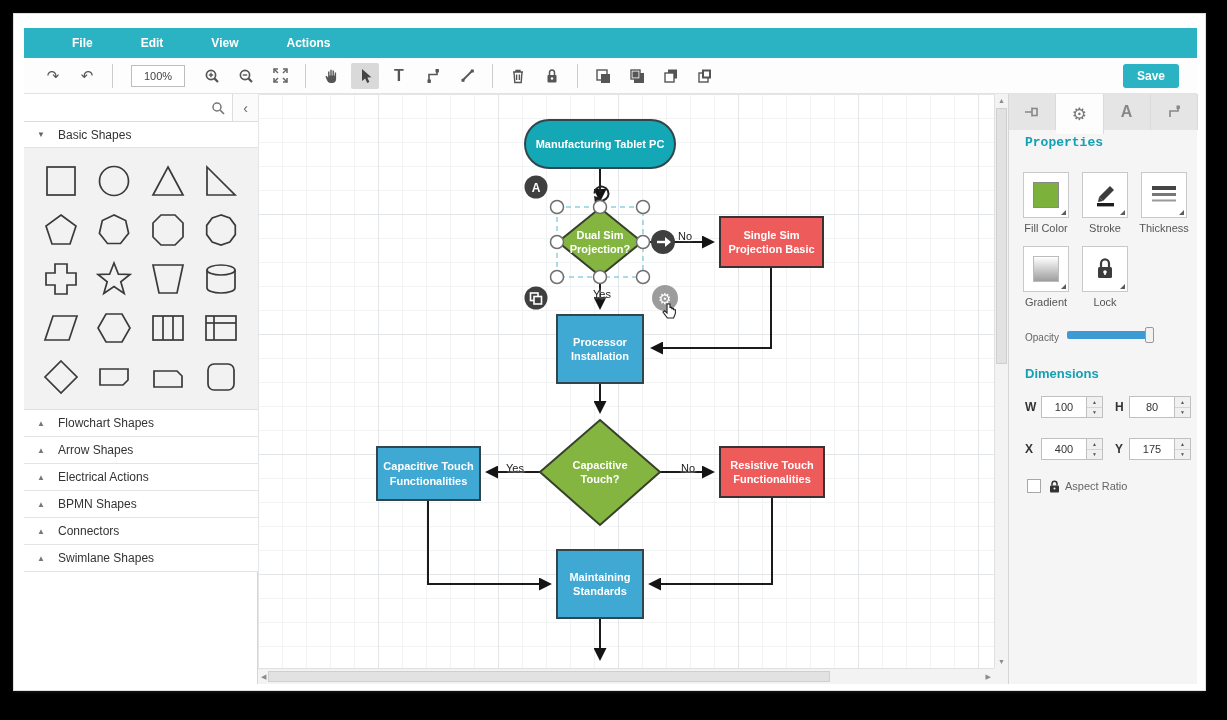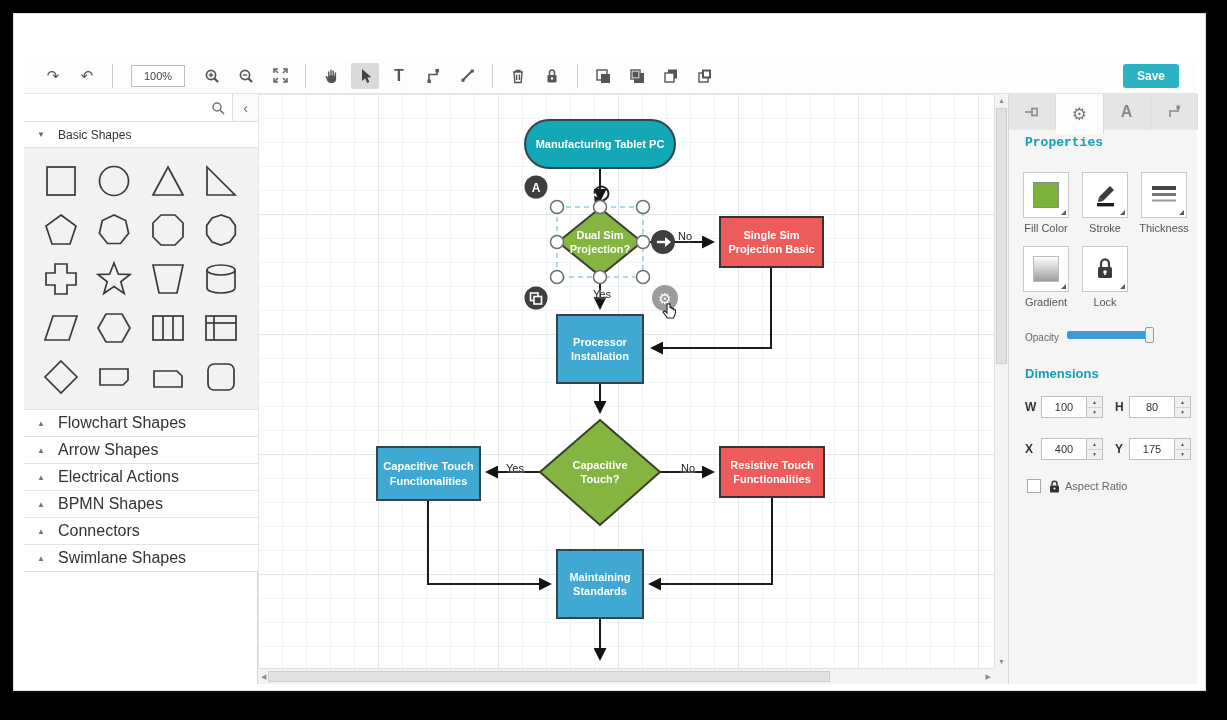--- a/index.html
+++ b/index.html
@@ -37,21 +37,21 @@
   .search-row { position:absolute; left:0; top:0; width:234px; height:28px; border-bottom:1px solid #ddd; display:flex; }
   .search-input { flex:1; border:none; outline:none; padding:0 6px; font-size:12px; }
   .search-ico { width:28px; display:flex; align-items:center; justify-content:center; }
   .collapse-btn { width:26px; border-left:1px solid #ddd; display:flex; align-items:center; justify-content:center;
                   color:#666; font-size:14px; background:#fbfbfb; }
   .acc-head { display:flex; align-items:center; height:26px; border-bottom:1px solid #e4e4e4; background:#fff; }
   .acc-head .tri { width:34px; text-align:center; font-size:8px; color:#666; }
   .acc-head .lbl { font-size:12px; color:#333; }
   .acc-row { display:flex; align-items:center; height:27px; border-bottom:1px solid #e4e4e4; background:#fff; }
   .acc-row .tri { width:34px; text-align:center; font-size:8px; color:#777; }
-  .acc-row .lbl { font-size:16px; color:#333; }
+  .acc-row .lbl { font-size:12px; color:#333; }
   .shape-grid { position:absolute; left:0; top:54px; width:234px; height:262px; background:#f2f2f2;
                 display:grid; grid-template-columns:repeat(4,1fr); padding:8px 10px; border-bottom:1px solid #e0e0e0; }
   .shape-cell { display:flex; align-items:center; justify-content:center; }
   .shape-cell svg { stroke:#3a3a3a; stroke-width:1.7; fill:none; }
   .acc-list { position:absolute; left:0; top:316px; width:234px; }
 
   
   .canvas { position:absolute; left:0; top:0; width:736px; height:574px; background:#fff;
     background-image:
       linear-gradient(#e3e6e8 1px, transparent 1px),
@@ -95,20 +95,26 @@
   .checkbox { position:absolute; left:18px; top:385px; width:14px; height:14px; background:#fff; border:1px solid #a8a8a8; }
   .aspect-lock { position:absolute; left:40px; top:385px; }
   .aspect-label { position:absolute; left:56px; top:386px; font-size:11px; color:#666; }
 </style>
 </head>
 <body>
 
 <div class="stage">
  <div class="window">
 
+  <div class="menubar">
+    <div class="menu-item">File</div>
+    <div class="menu-item">Edit</div>
+    <div class="menu-item">View</div>
+    <div class="menu-item">Actions</div>
+  </div>
 
   <div class="toolbar">
     <div class="tb">↷</div>
     <div class="tb">↶</div>
     <div class="tb-sep"></div>
     <input class="zoom-box" value="100%" style="">
     <div class="tb">
       <svg width="16" height="16">
             <circle cx="7" cy="7" r="4.6" stroke="#555" stroke-width="1.7" fill="none"></circle>
             <line x1="10.4" y1="10.4" x2="14" y2="14" stroke="#555" stroke-width="2.2"></line>

